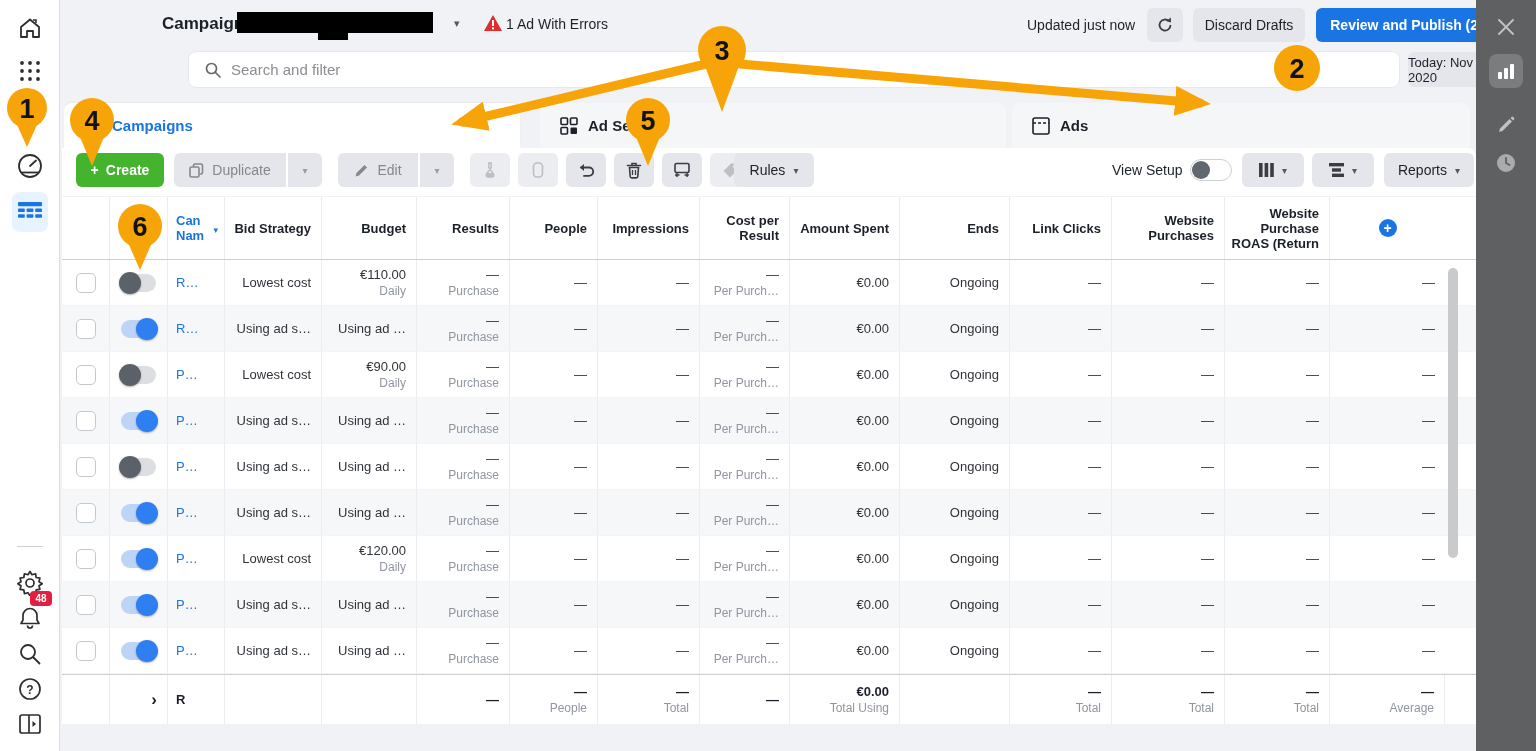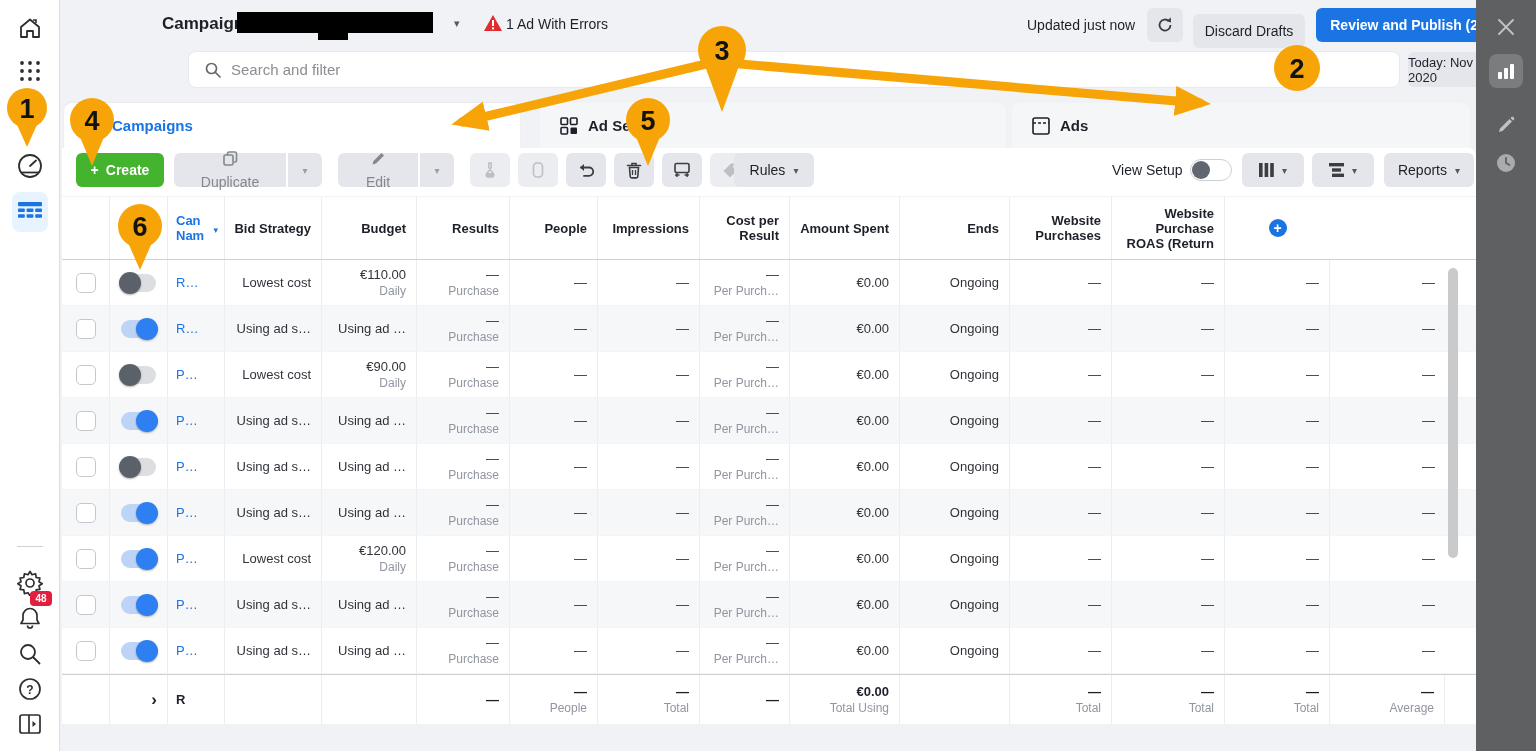--- a/index.html
+++ b/index.html
@@ -25,21 +25,21 @@
   .page-title { position:absolute; left:102px; top:14px; font-size:17px; font-weight:700; }
   .redact1 { position:absolute; left:177px; top:12px; width:196px; height:21px; background:#000; }
   .redact2 { position:absolute; left:258px; top:32px; width:30px; height:8px; background:#000; }
   .title-caret { position:absolute; left:394px; top:17px; font-size:11px; color:#55585c; }
   .warn-tri { position:absolute; left:424px; top:15px; }
   .err-text { position:absolute; left:446px; top:16px; font-size:14px; }
   .updated { position:absolute; left:967px; top:17px; font-size:14px; }
   .btn { border-radius:6px; font-size:14px; display:flex; align-items:center; justify-content:center; cursor:pointer; }
   .gbtn { background:#e4e6eb; color:#1c2028; }
   .refresh-btn { position:absolute; left:1087px; top:8px; width:36px; height:34px; }
-  .discard-btn { position:absolute; left:1133px; top:14px; width:112px; height:34px; }
+  .discard-btn { position:absolute; left:1133px; top:8px; width:112px; height:34px; }
   .publish-btn { position:absolute; left:1256px; top:8px; width:181px; height:34px; background:#1b74e4; color:#fff; font-weight:700; }
   .more-btn { position:absolute; left:1446px; top:8px; width:30px; height:34px; font-weight:700; letter-spacing:1px; }
 
   
   .searchbox { position:absolute; left:128px; top:51px; width:1212px; height:37px; background:#fff; border:1px solid #e7e9ec; border-radius:8px; display:flex; align-items:center; }
   .searchbox input { border:0; outline:0; flex:1; font-size:15px; color:#4d7c0f; font-family:inherit; background:transparent; }
   .searchbox input::placeholder { color:#8a8d91; }
   .date-btn { position:absolute; left:1348px; top:52px; width:123px; height:35px; font-size:13px; gap:8px; }
 
   
@@ -49,21 +49,21 @@
   .tab-adsets { left:540px; width:466px; }
   .tab-ads { left:1012px; width:458px; }
 
   
   .panel { position:absolute; left:62px; top:148px; width:1414px; height:576px; background:#fff; border-radius:0 8px 8px 8px; }
 
   
   .toolbar { position:absolute; left:62px; top:148px; width:1414px; height:48px; }
   .tb { position:absolute; top:5px; height:34px; }
   .create-btn { left:14px; width:88px; background:#44b32e; color:#fff; font-weight:700; gap:7px; }
-  .split-l { border-radius:6px 0 0 6px;flex-direction:column; }
+  .split-l { border-radius:6px 0 0 6px; }
   .split-r { border-radius:0 6px 6px 0; }
   .muted { color:#84878b; }
   .icbtn { width:40px; }
   .dis { background:#ebedf0; }
   .caret { font-size:10px; color:#55585c; }
   .muted .caret { color:#9a9da1; }
   .vsetup-label { position:absolute; left:1050px; top:14px; font-size:14px; }
   .vtoggle { position:absolute; left:1128px; top:11px; width:42px; height:22px; background:#fff; border:1px solid #ccd0d5; border-radius:12px; cursor:pointer; }
   .vtoggle .knob { position:absolute; left:1px; top:1px; width:18px; height:18px; border-radius:50%; background:#606770; }
   .cols-btn { left:1180px; width:62px; gap:8px; }
@@ -290,20 +290,21 @@
           <span class="sort-caret">▾</span>
         </div>
         <div class="th">Bid Strategy</div>
         <div class="th">Budget</div>
         <div class="th">Results</div>
         <div class="th">People</div>
         <div class="th">Impressions</div>
         <div class="th">Cost per Result</div>
         <div class="th">Amount Spent</div>
         <div class="th">Ends</div>
+        <div class="th">Link Clicks</div>
         <div class="th">Website Purchases</div>
         <div class="th">Website Purchase ROAS (Return</div>
         <div class="th th-center">
           <div class="addcol">+</div>
         </div>
       </div>
     <div id="tbody">
         <div class="trow tr" style="display: grid; grid-template-columns: 48px 58px 57px 97px 95px 93px 88px 102px 90px 110px 110px 102px 113px 105px 115px 31px;">
           <div class="td td-center">
             <div class="cb"></div>

